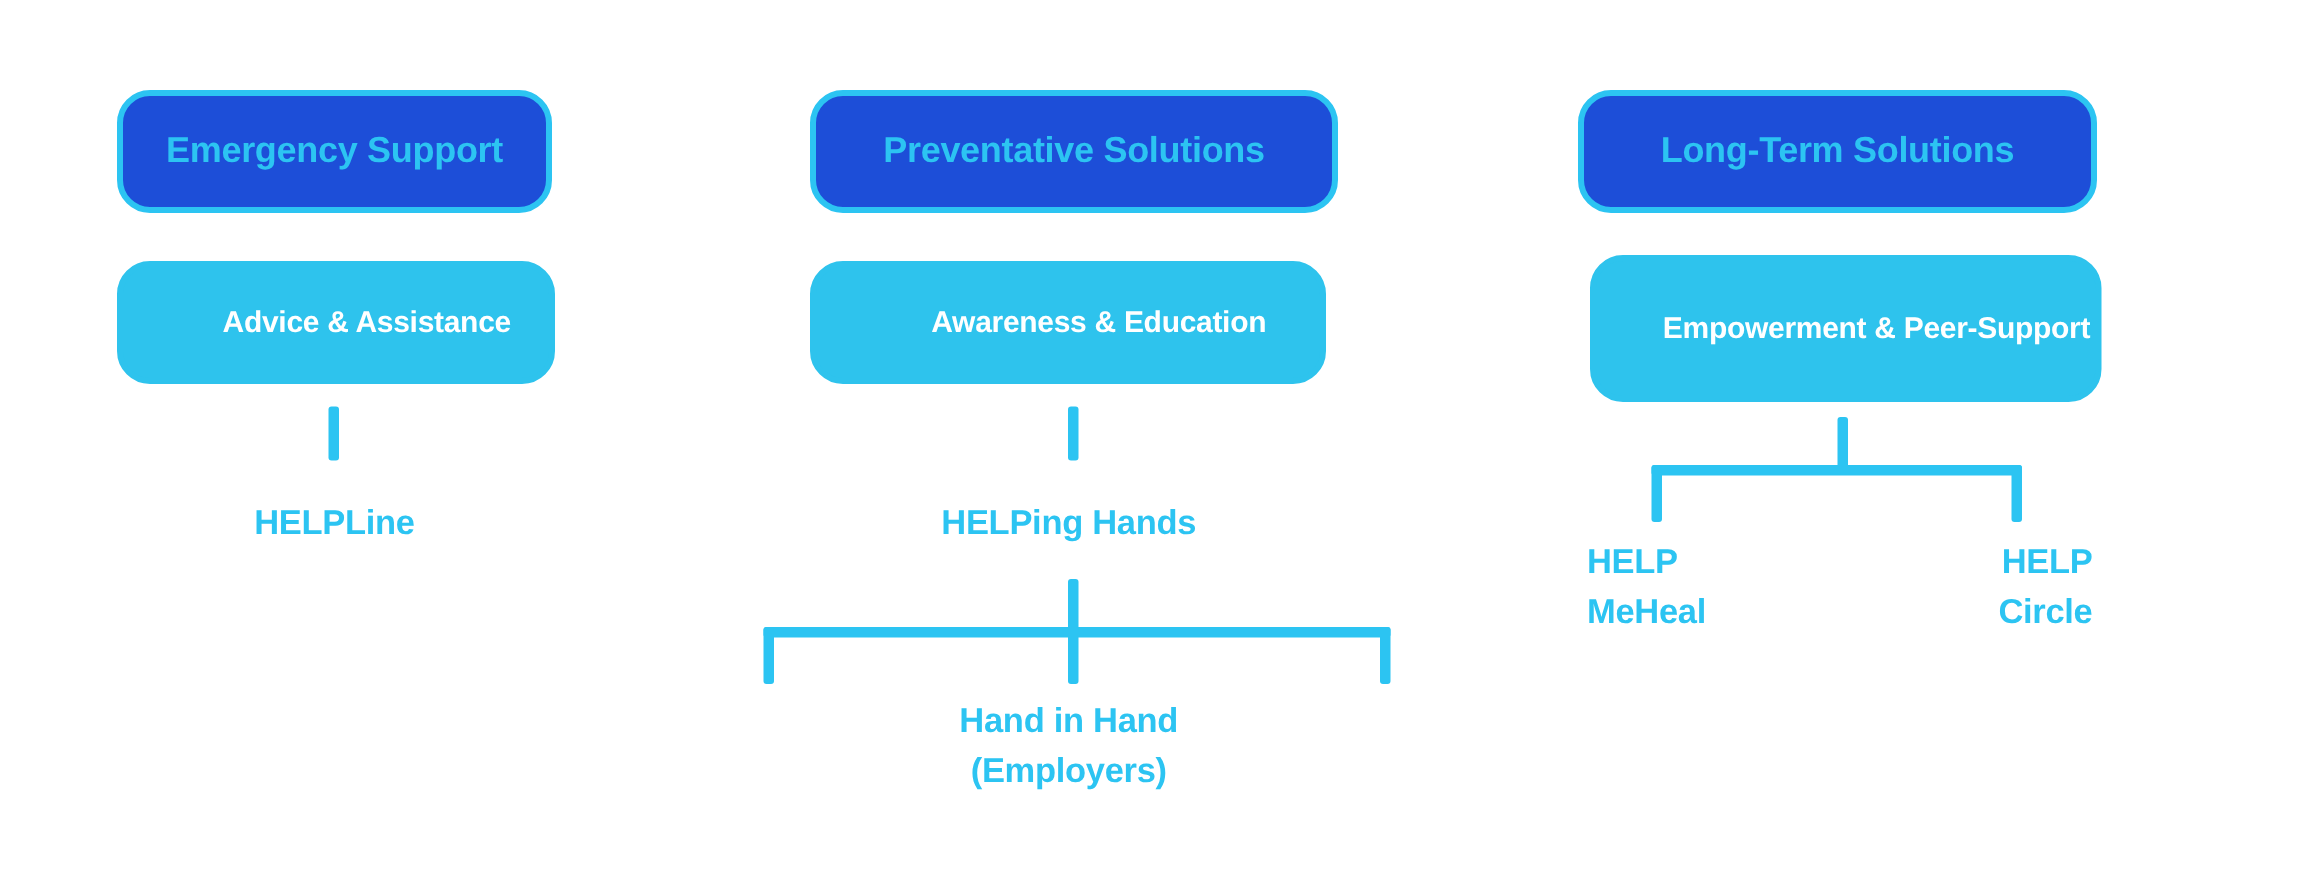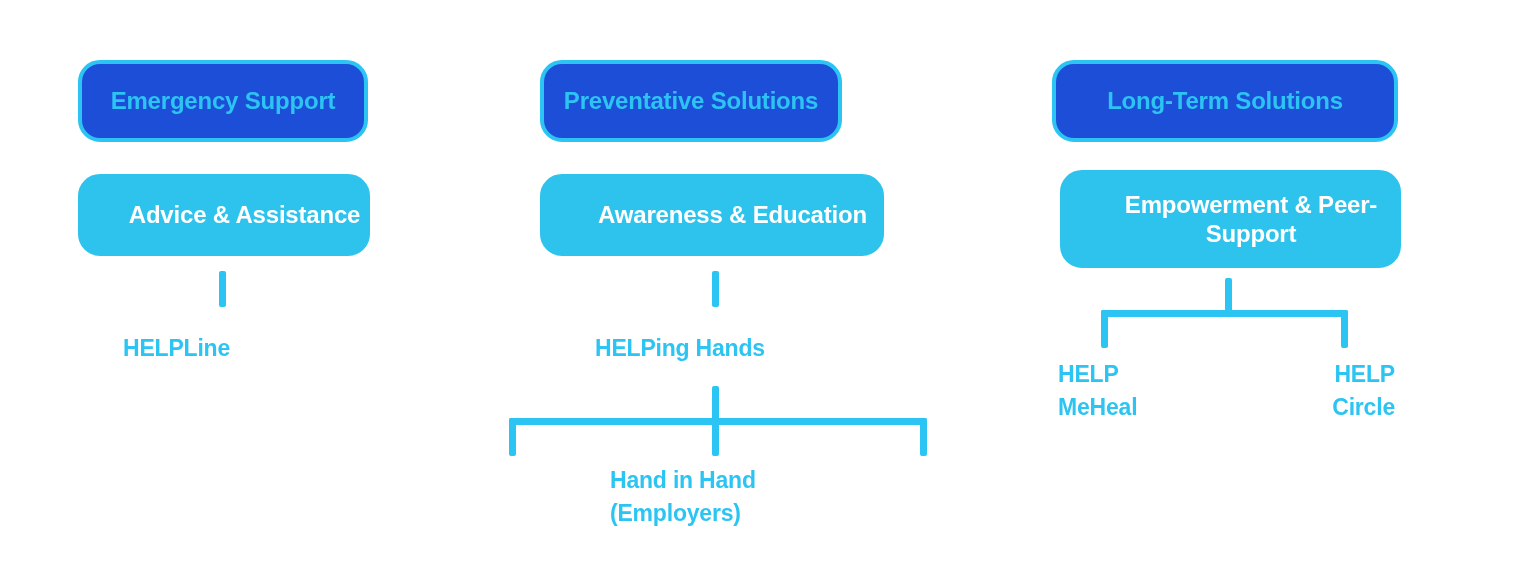--- a/index.html
+++ b/index.html
@@ -36,60 +36,60 @@
   .box-outline {
     background: #1d4ed8;
     border: 4px solid #2cc4f2;
     color: #2cc4f2;
     font-size: 24px;
   }
   .box-solid {
     background: #2ec3ed;
     border: 4px solid #2ec3ed;
     color: #ffffff;
-    font-size: 24px;
+    font-size: 20px;
     padding-left: 41px;
   }
 
   
   .conn {
     position: absolute;
     background: #2cc4f2;
   }
   .conn-v { width: 7px; border-radius: 2px; }
   .conn-h { height: 7px; border-radius: 2px; }
 
   
   .leaf {
     position: absolute;
     color: #2cc4f2;
     font-weight: bold;
     font-size: 23px;
     line-height: 1.42;
     letter-spacing: -0.2px;
-    text-align: left;
+    text-align: center;
     white-space: pre-line;
   }
   .leaf-left  { text-align: left; }
   .leaf-right { text-align: right; }
 </style>
 </head>
 <body>
 
 <div id="canvas">
 
   <div class="box box-outline" style="left:78px; top:60px; width:290px; height:82px;">Emergency Support</div>
 
   <div class="box box-solid" style="left:78px; top:174px; width:292px; height:82px;">Advice &amp; Assistance</div>
 
   <div class="conn conn-v" style="left:219px; top:271px; height:36px;"></div>
 
   <div class="leaf" style="left:123px; top:332px; width:200px;">HELPLine</div>
 
-  <div class="box box-outline" style="left:540px; top:60px; width:302px; height:82px;">Preventative Solutions</div>
+  <div class="box box-outline" style="left:540px; top:60px; width:352px; height:82px;">Preventative Solutions</div>
 
   <div class="box box-solid" style="left:540px; top:174px; width:344px; height:82px;">Awareness &amp; Education</div>
 
   <div class="conn conn-v" style="left:712px; top:271px; height:36px;"></div>
 
   <div class="leaf" style="left:595px; top:332px; width:235px;">HELPing Hands</div>
 
   <div class="conn conn-v" style="left:712px; top:386px; height:38px;"></div>
   <div class="conn conn-h" style="left:509px; top:418px; width:418px;"></div>
   <div class="conn conn-v" style="left:509px; top:418px; height:38px;"></div>

